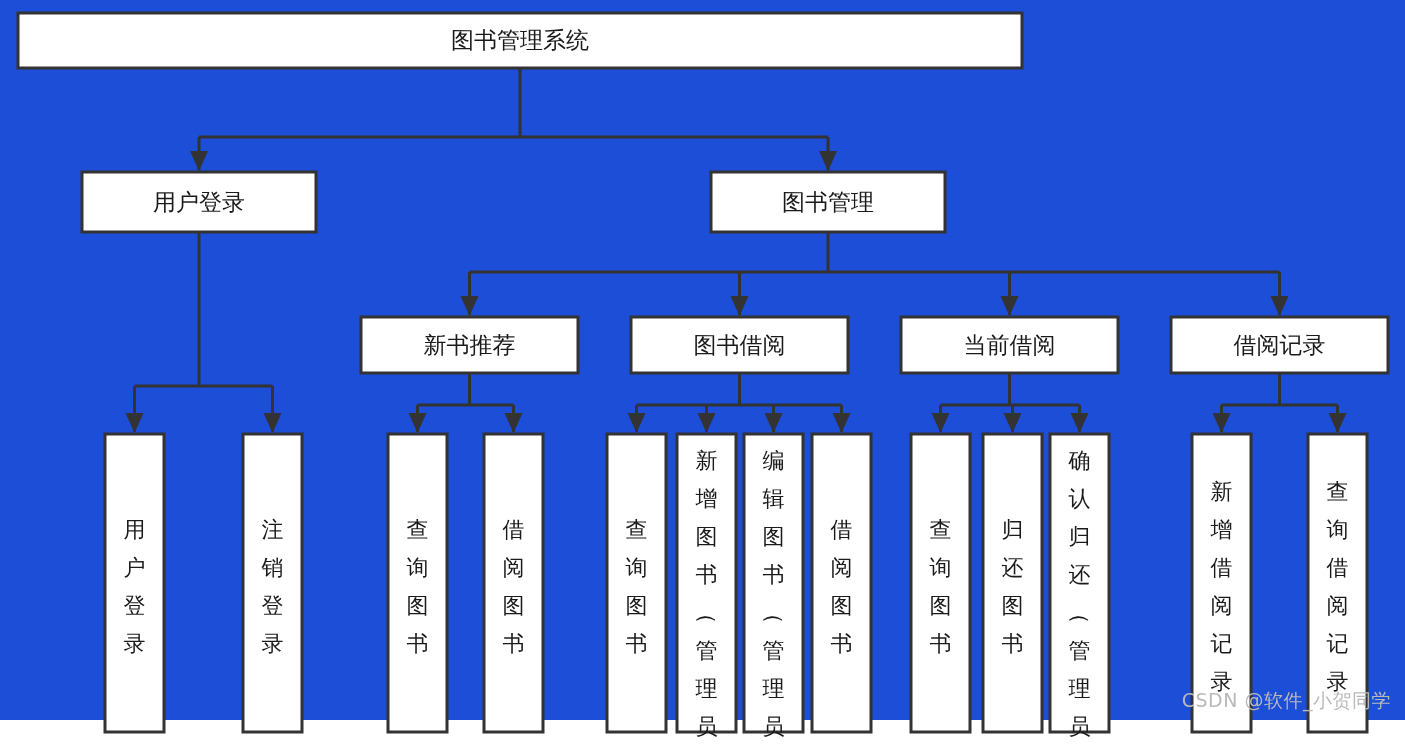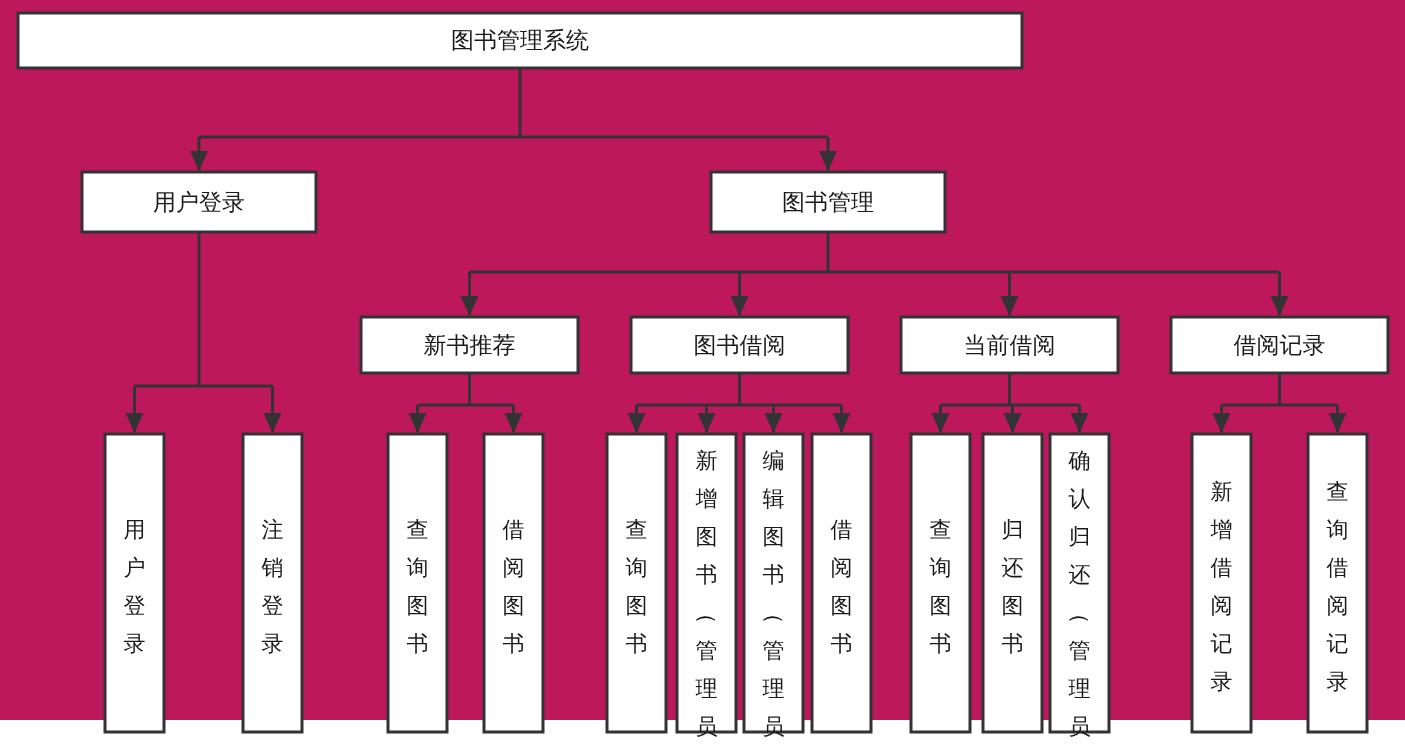--- a/index.html
+++ b/index.html
@@ -11,21 +11,21 @@
     width: 1405px;
     height: 747px;
     font-family: "DejaVu Sans", "Liberation Sans", sans-serif;
     overflow: hidden;
     position: relative;
   }
   #diagram-root {
     position: relative;
     width: 1405px;
     height: 720px;
-    background: #be185d;
+    background: #1d4ed8;
   }
   svg#tree-svg {
     position: absolute;
     left: 0;
     top: 0;
     width: 1405px;
     height: 747px;
     display: block;
   }
   .node-box {
@@ -263,14 +263,15 @@
           <text x="1337.5" y="498.64" class="node-label-v">查</text>
           <text x="1337.5" y="536.64" class="node-label-v">询</text>
           <text x="1337.5" y="574.64" class="node-label-v">借</text>
           <text x="1337.5" y="612.64" class="node-label-v">阅</text>
           <text x="1337.5" y="650.64" class="node-label-v">记</text>
           <text x="1337.5" y="688.64" class="node-label-v">录</text>
         </g>
       </g>
   </svg>
 
+  <div class="watermark-text">CSDN @软件_小贺同学</div>
 
 </div>
 
 </body></html>

